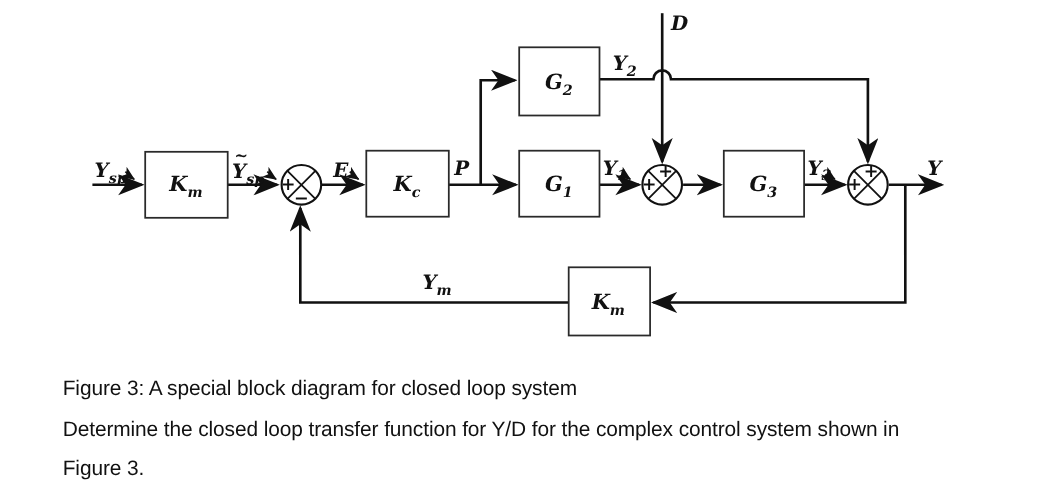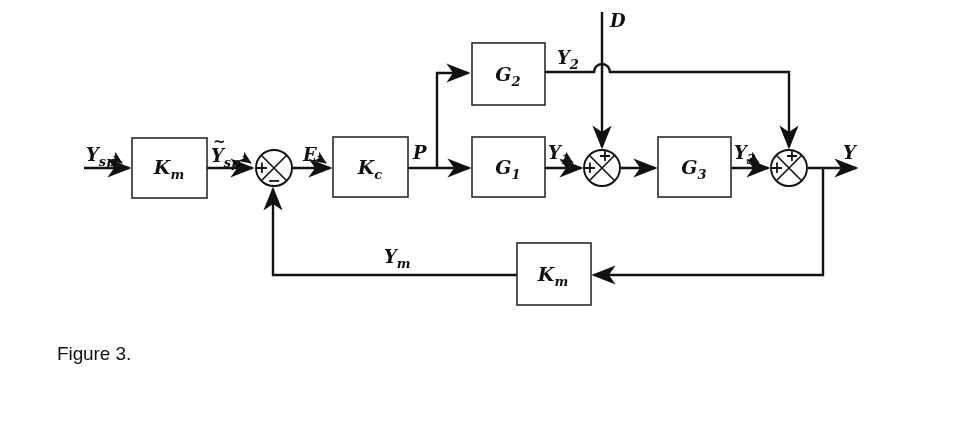--- a/index.html
+++ b/index.html
@@ -144,16 +144,18 @@
     <text class="math lbl" x="734" y="159">
       <tspan>Y</tspan><tspan class="sub" dy="5">3</tspan>
     </text>
     <text class="math lbl" x="843" y="159">Y</text>
     <text class="math lbl" x="384" y="263">
       <tspan>Y</tspan><tspan class="sub" dy="5">m</tspan>
     </text>
   </svg>
 
   <div class="caption">
+    <div>Figure 3: A special block diagram for closed loop system</div>
+    <div>Determine the closed loop transfer function for Y/D for the complex control system shown in</div>
     <div>Figure 3.</div>
   </div>
 
 </div>
 
 </body></html>

